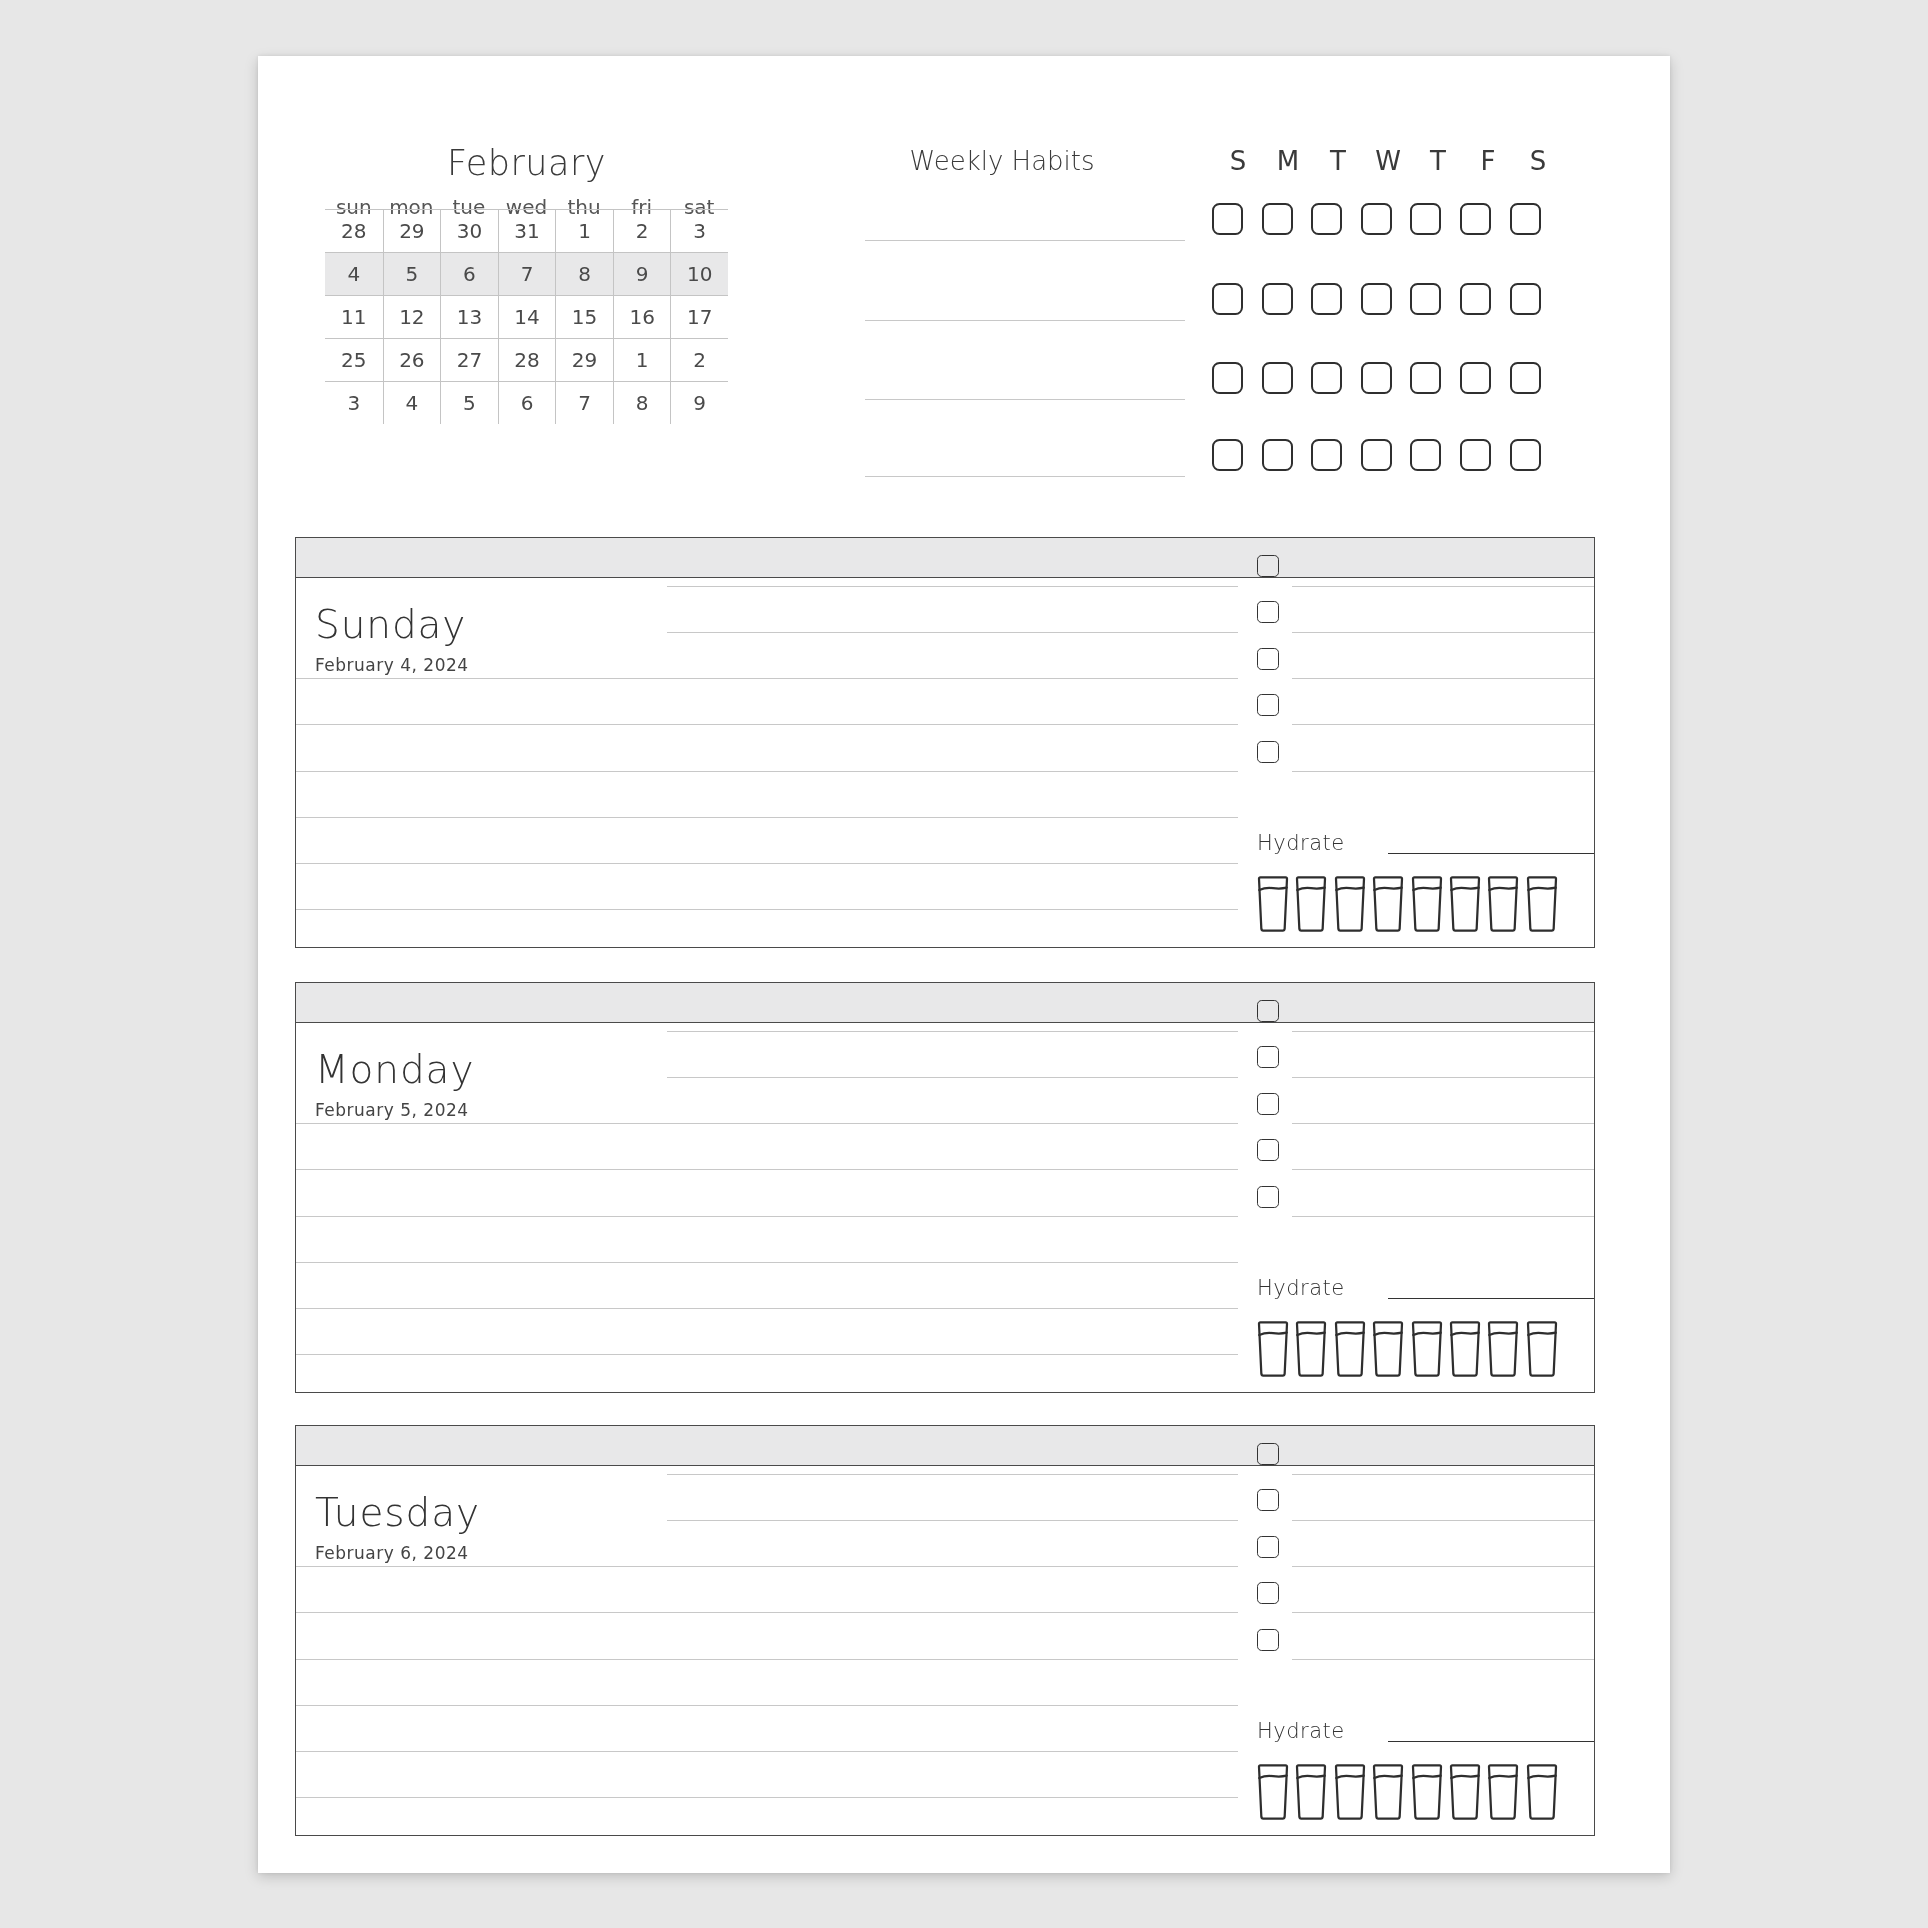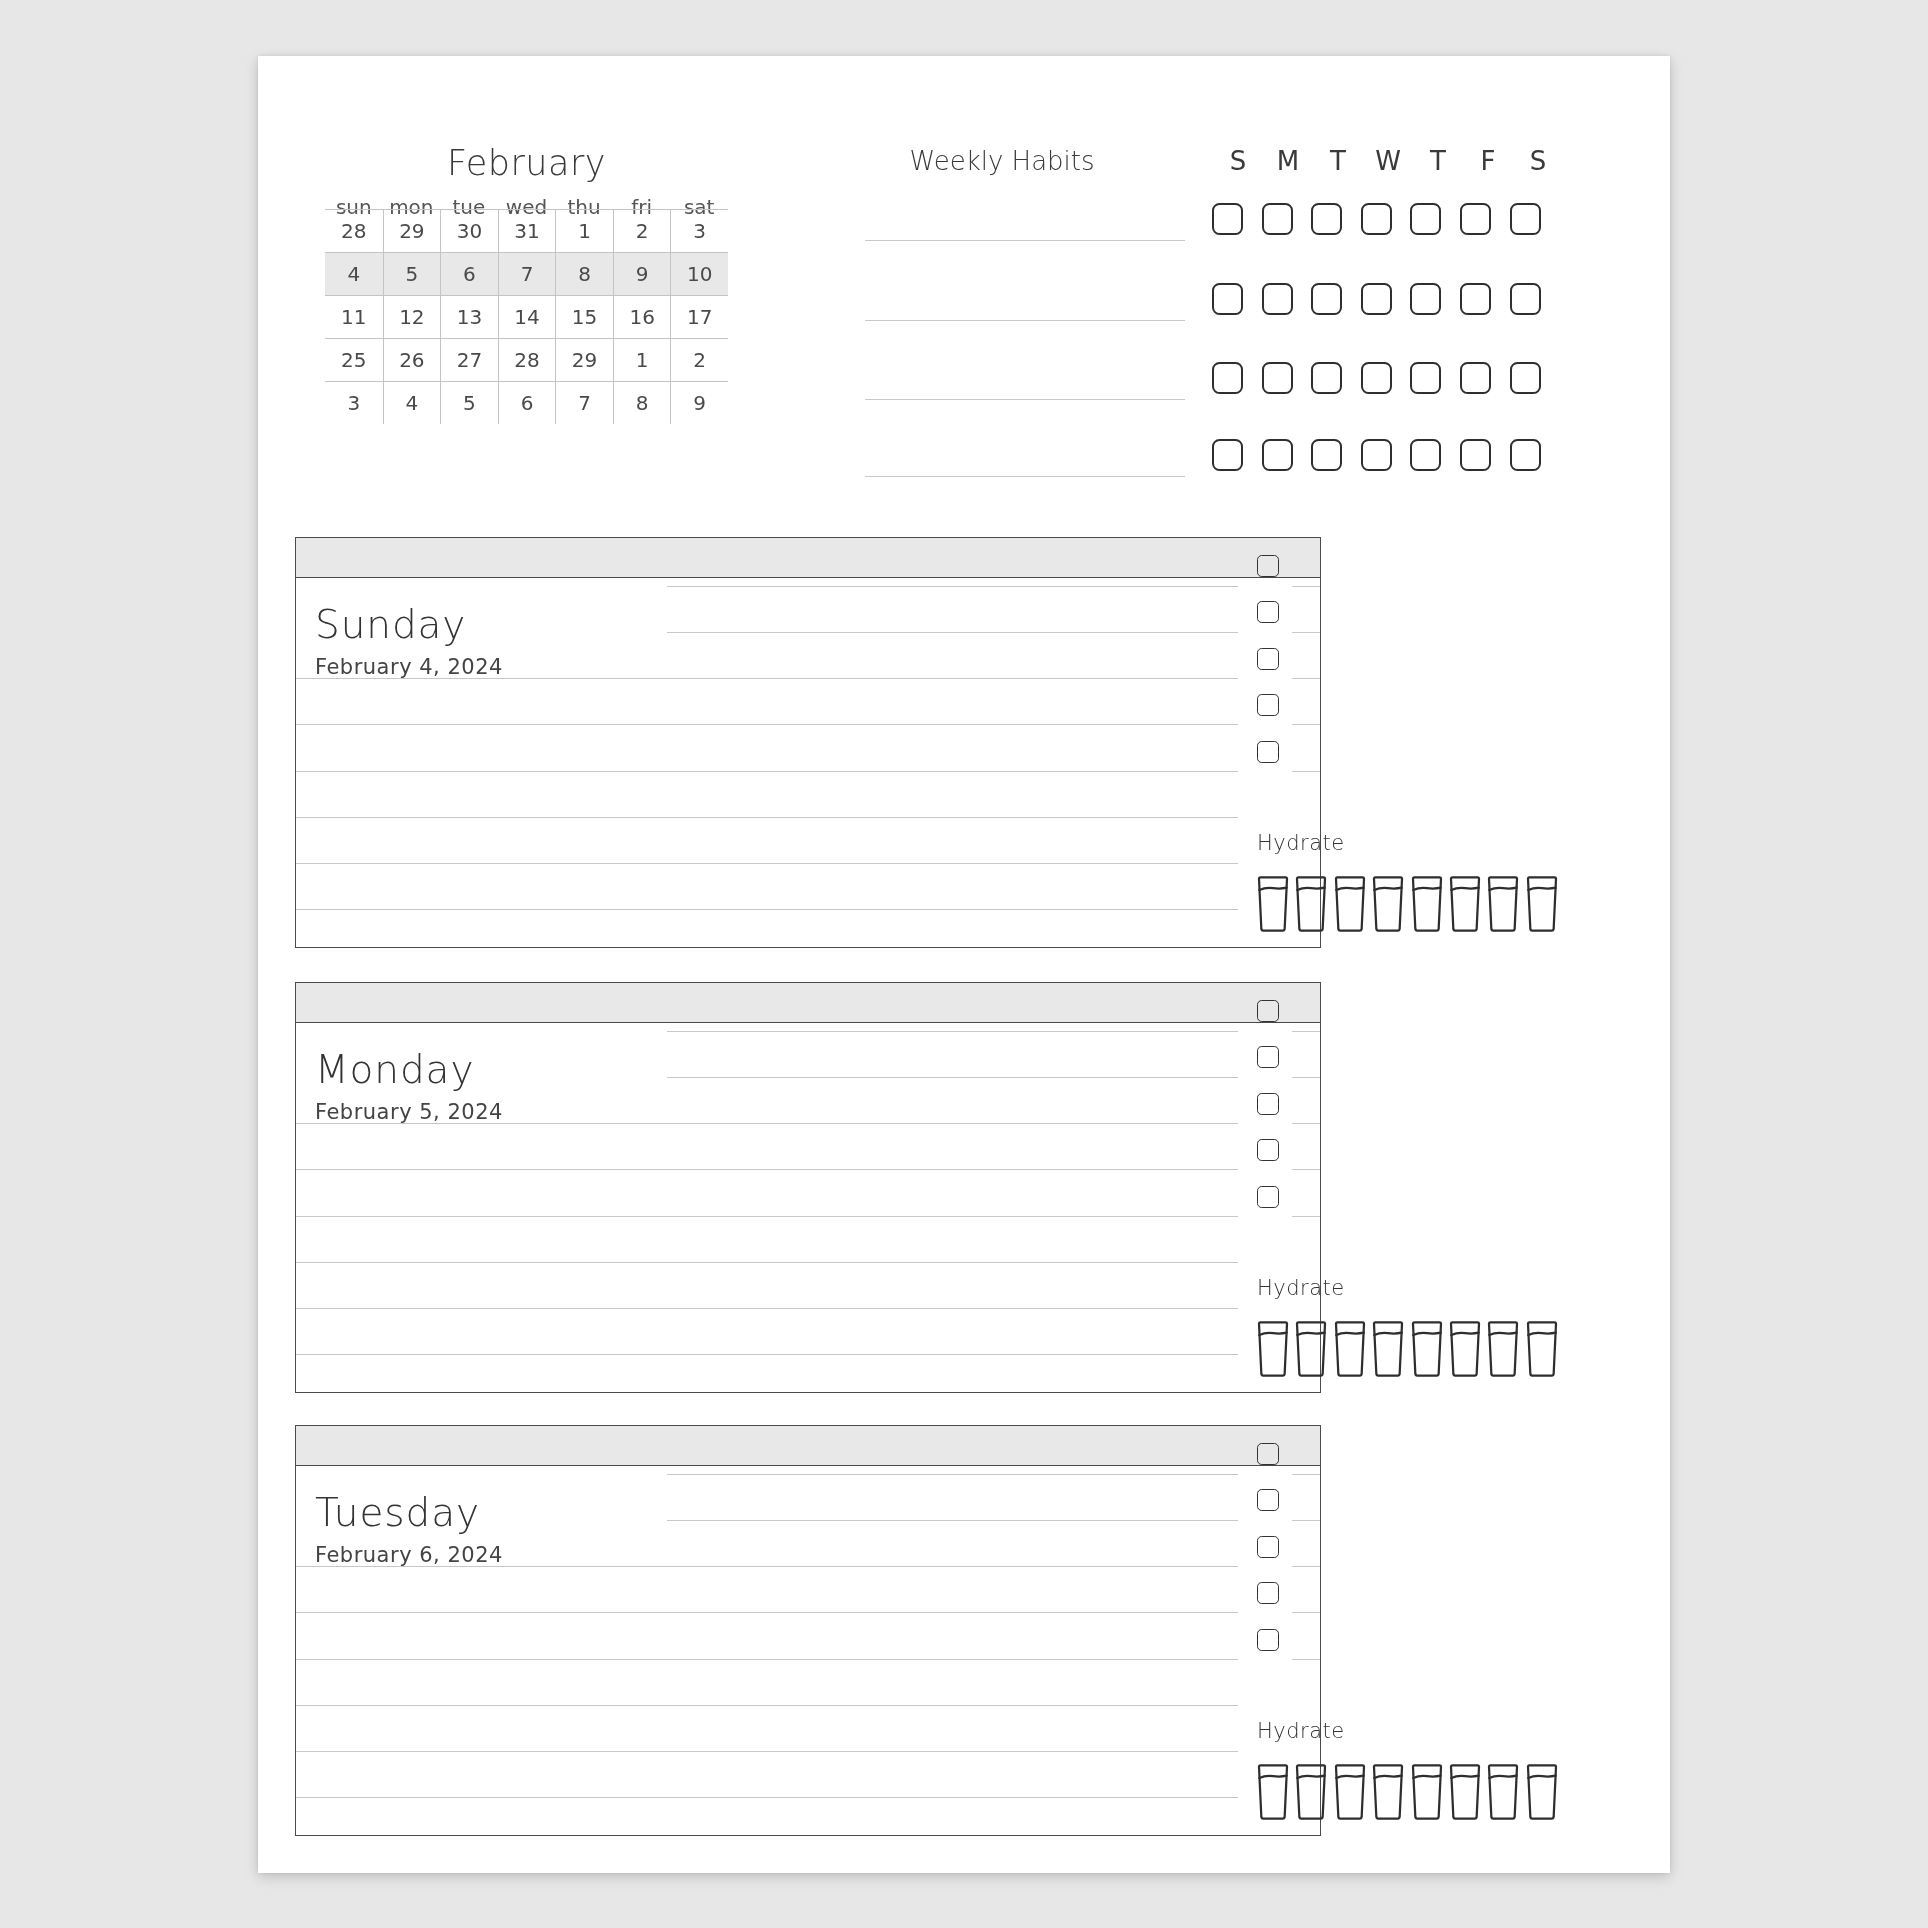--- a/index.html
+++ b/index.html
@@ -69,34 +69,34 @@
       border-bottom: 1.9px solid #c8c8c8;
     }
     .habit-boxes { position: absolute; left: 347px; top: 0; display: flex; }
     .habit-box {
       width: 31px; height: 32px; margin-right: 18.6px;
       border: 2.4px solid #2f2f2f; border-radius: 7.5px; box-sizing: border-box;
     }
 
     
     .day-panel {
-      position: absolute; left: 37px; width: 1026px; height: 411px;
+      position: absolute; left: 37px; width: 1300px; height: 411px;
       border: 1.9px solid #4a4a4a; box-sizing: border-box;
     }
     .day-header {
       position: absolute; left: 0; top: 0; right: 0; height: 39px;
       background: #e8e8e9; border-bottom: 1.9px solid #4a4a4a;
     }
     .day-name {
       position: absolute; left: 19px; top: 64px;
       font-size: 39px; font-weight: 300; color: #333; letter-spacing: 0.9px;
     }
     .day-date {
       position: absolute; left: 19px; top: 117px;
-      font-size: 21px; color: #444; letter-spacing: 0.5px;
+      font-size: 17px; color: #444; letter-spacing: 0.5px;
     }
     .note-line {
       position: absolute; height: 0;
       border-bottom: 1.5px solid #c8c8c8;
     }
     .todo-box {
       position: absolute; left: 961px;
       width: 21.7px; height: 21.7px; box-sizing: border-box;
       border: 1.9px solid #333; border-radius: 4.7px;
     }

